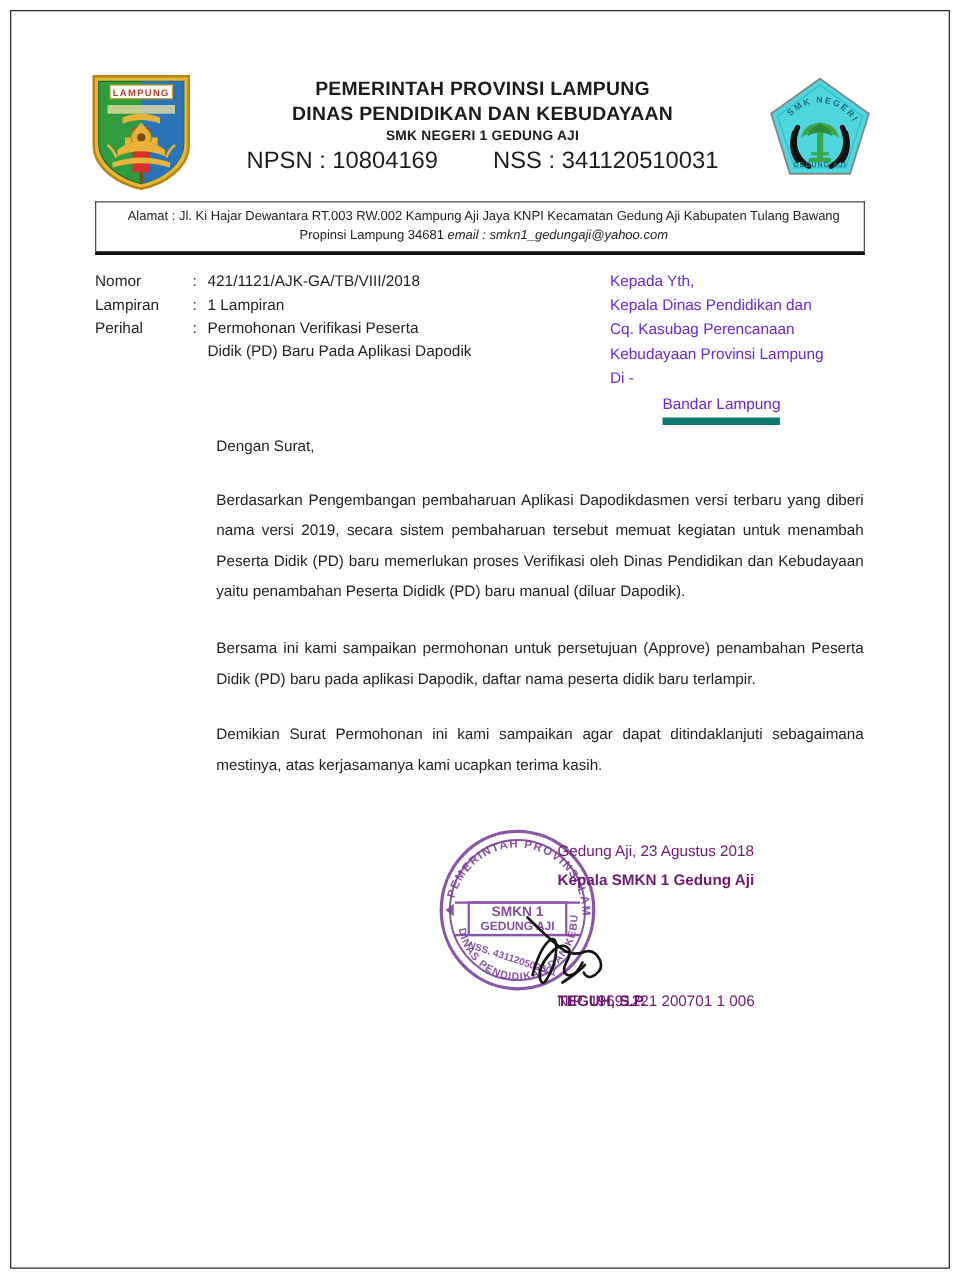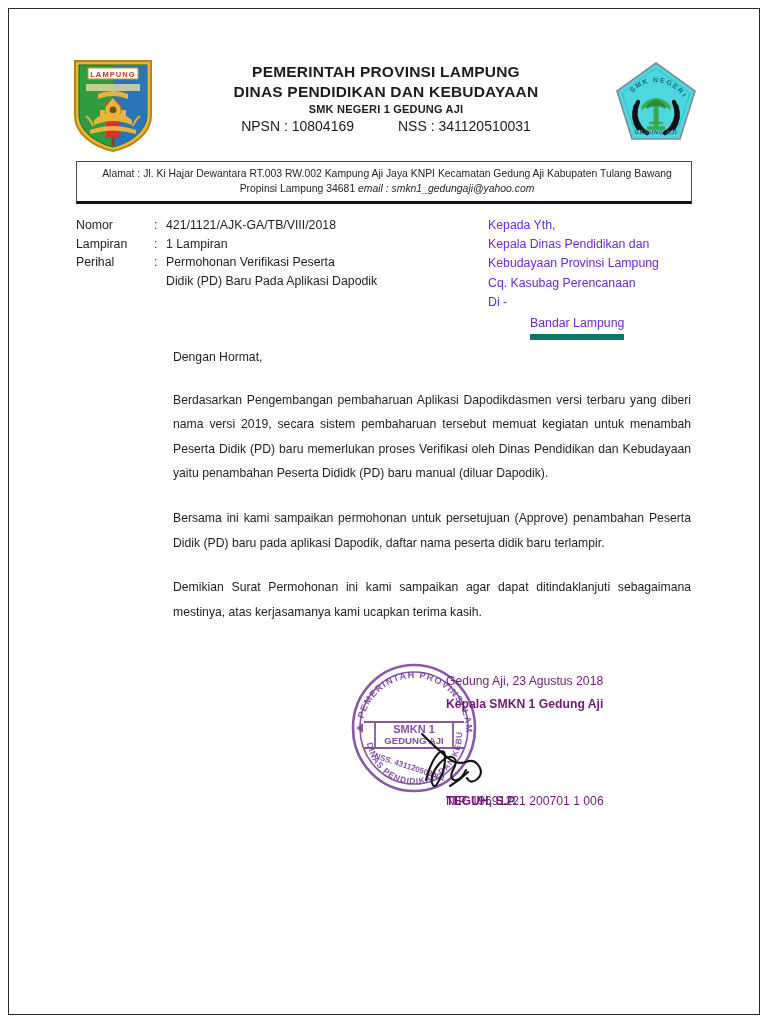--- a/index.html
+++ b/index.html
@@ -71,21 +71,21 @@
     color: #1c1c1c;
     letter-spacing: 0.2px;
     line-height: 1.28;
     white-space: nowrap;
   }
   .head-line1 { font-size: 15.5px; }
   .head-line2 { font-size: 15.5px; }
   .head-line3 { font-size: 11px; }
   .head-ids {
     margin-top: 2px;
-    font-size: 14px;
+    font-size: 19px;
     font-weight: normal;
     color: #1c1c1c;
     display: flex;
     justify-content: center;
     gap: 44px;
     white-space: nowrap;
   }
 
   
   .address-box {
@@ -300,30 +300,30 @@
         <span class="meta-label">Perihal</span>
         <span class="meta-colon">:</span>
         <span class="meta-value">Permohonan  Verifikasi Peserta</span>
       </div>
       <div class="meta-value-cont">Didik (PD)  Baru Pada Aplikasi Dapodik</div>
     </div>
 
     <div class="addressee">
       <div>Kepada Yth,</div>
       <div>Kepala Dinas Pendidikan dan</div>
+      <div>Cq. Kasubag Perencanaan</div>
       <div>Kebudayaan Provinsi Lampung</div>
-      <div>Cq. Kasubag Perencanaan</div>
       <div>Di -</div>
       <div>
         <span class="city">Bandar Lampung</span>
       </div>
     </div>
 
     <div class="body-block">
-      <p class="salutation">Dengan Hormat,</p>
+      <p class="salutation">Dengan Surat,</p>
       <p class="para">Berdasarkan Pengembangan pembaharuan Aplikasi Dapodikdasmen versi terbaru yang diberi nama versi 2019, secara sistem pembaharuan tersebut memuat kegiatan untuk menambah Peserta Didik  (PD) baru memerlukan proses Verifikasi oleh  Dinas Pendidikan dan Kebudayaan yaitu penambahan Peserta Dididk (PD) baru manual (diluar Dapodik).</p>
       <p class="para">Bersama ini kami sampaikan permohonan untuk persetujuan (Approve) penambahan Peserta Didik (PD) baru pada aplikasi Dapodik, daftar nama peserta didik baru terlampir.</p>
       <p class="para last">Demikian Surat Permohonan ini kami sampaikan agar dapat ditindaklanjuti sebagaimana mestinya, atas kerjasamanya kami ucapkan terima kasih.</p>
     </div>
 
     <svg class="stamp" viewBox="0 0 132 132">
       <g opacity="0.88" fill="none" stroke="#7A3F9D">
         <ellipse cx="66" cy="66" rx="61" ry="63" stroke-width="2.6"></ellipse>
         <ellipse cx="66" cy="66" rx="54" ry="56" stroke-width="1.6"></ellipse>
         <path d="M16 60 h100" stroke-width="1.8"></path>

